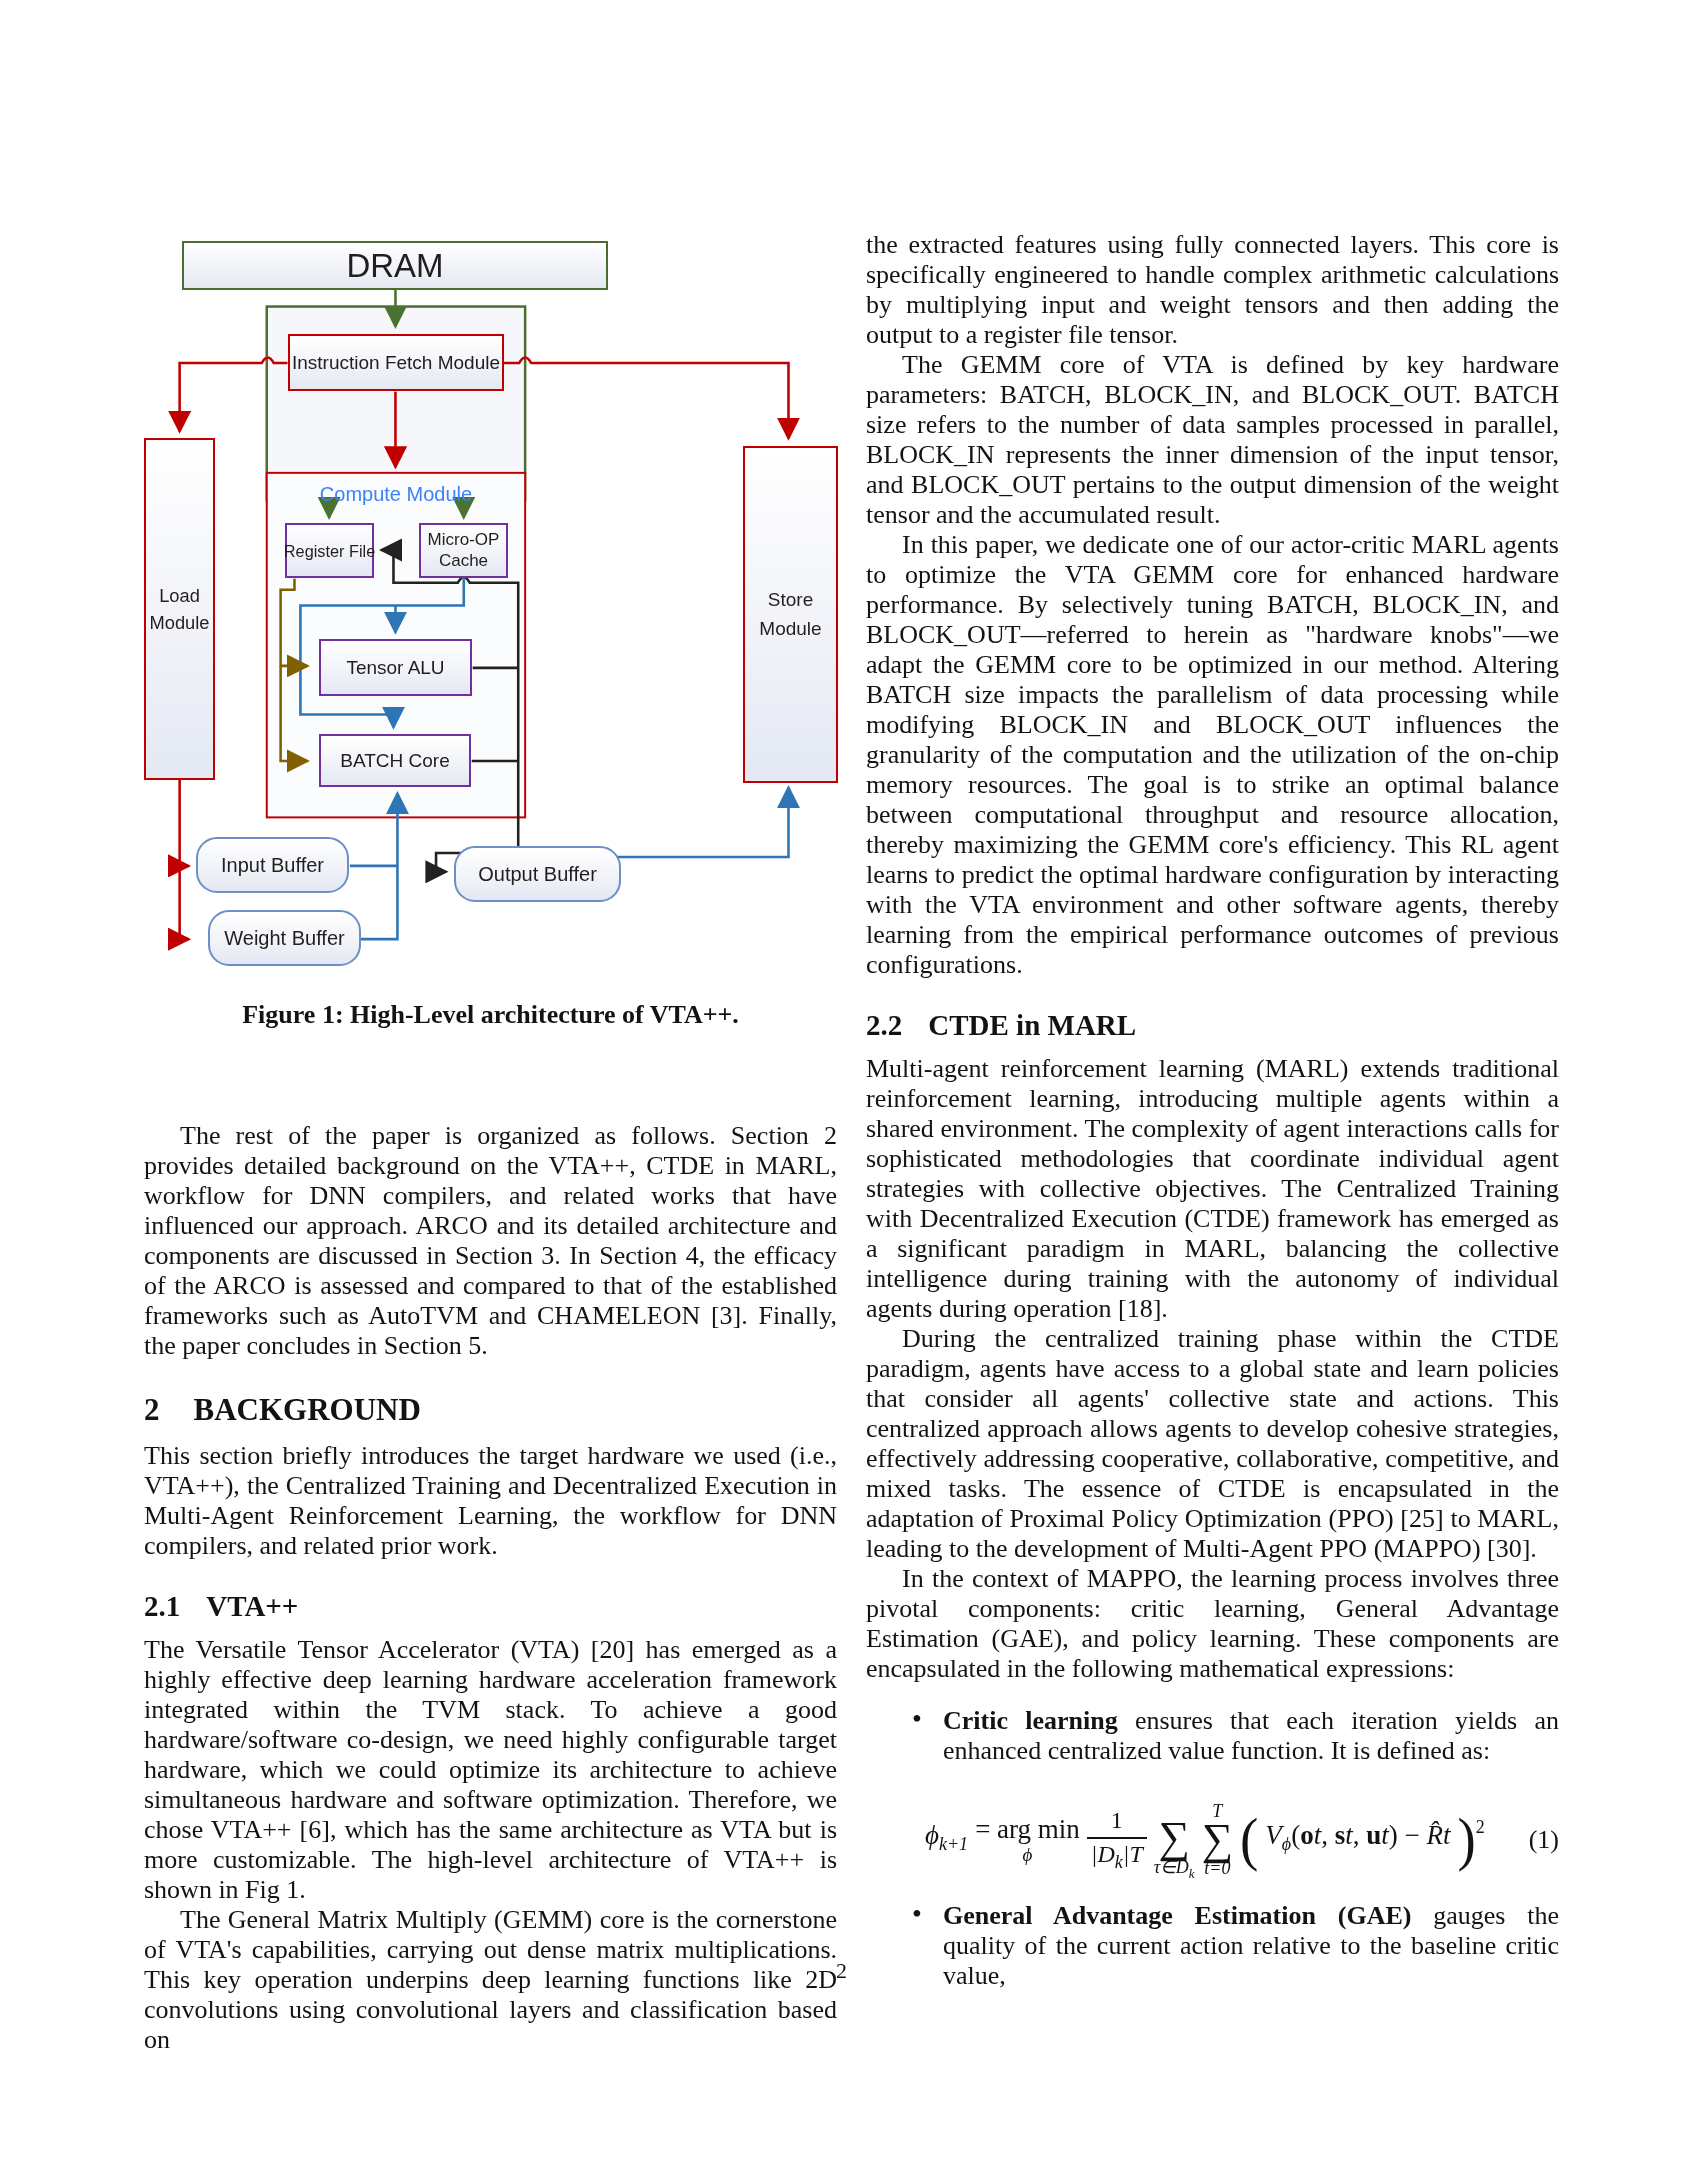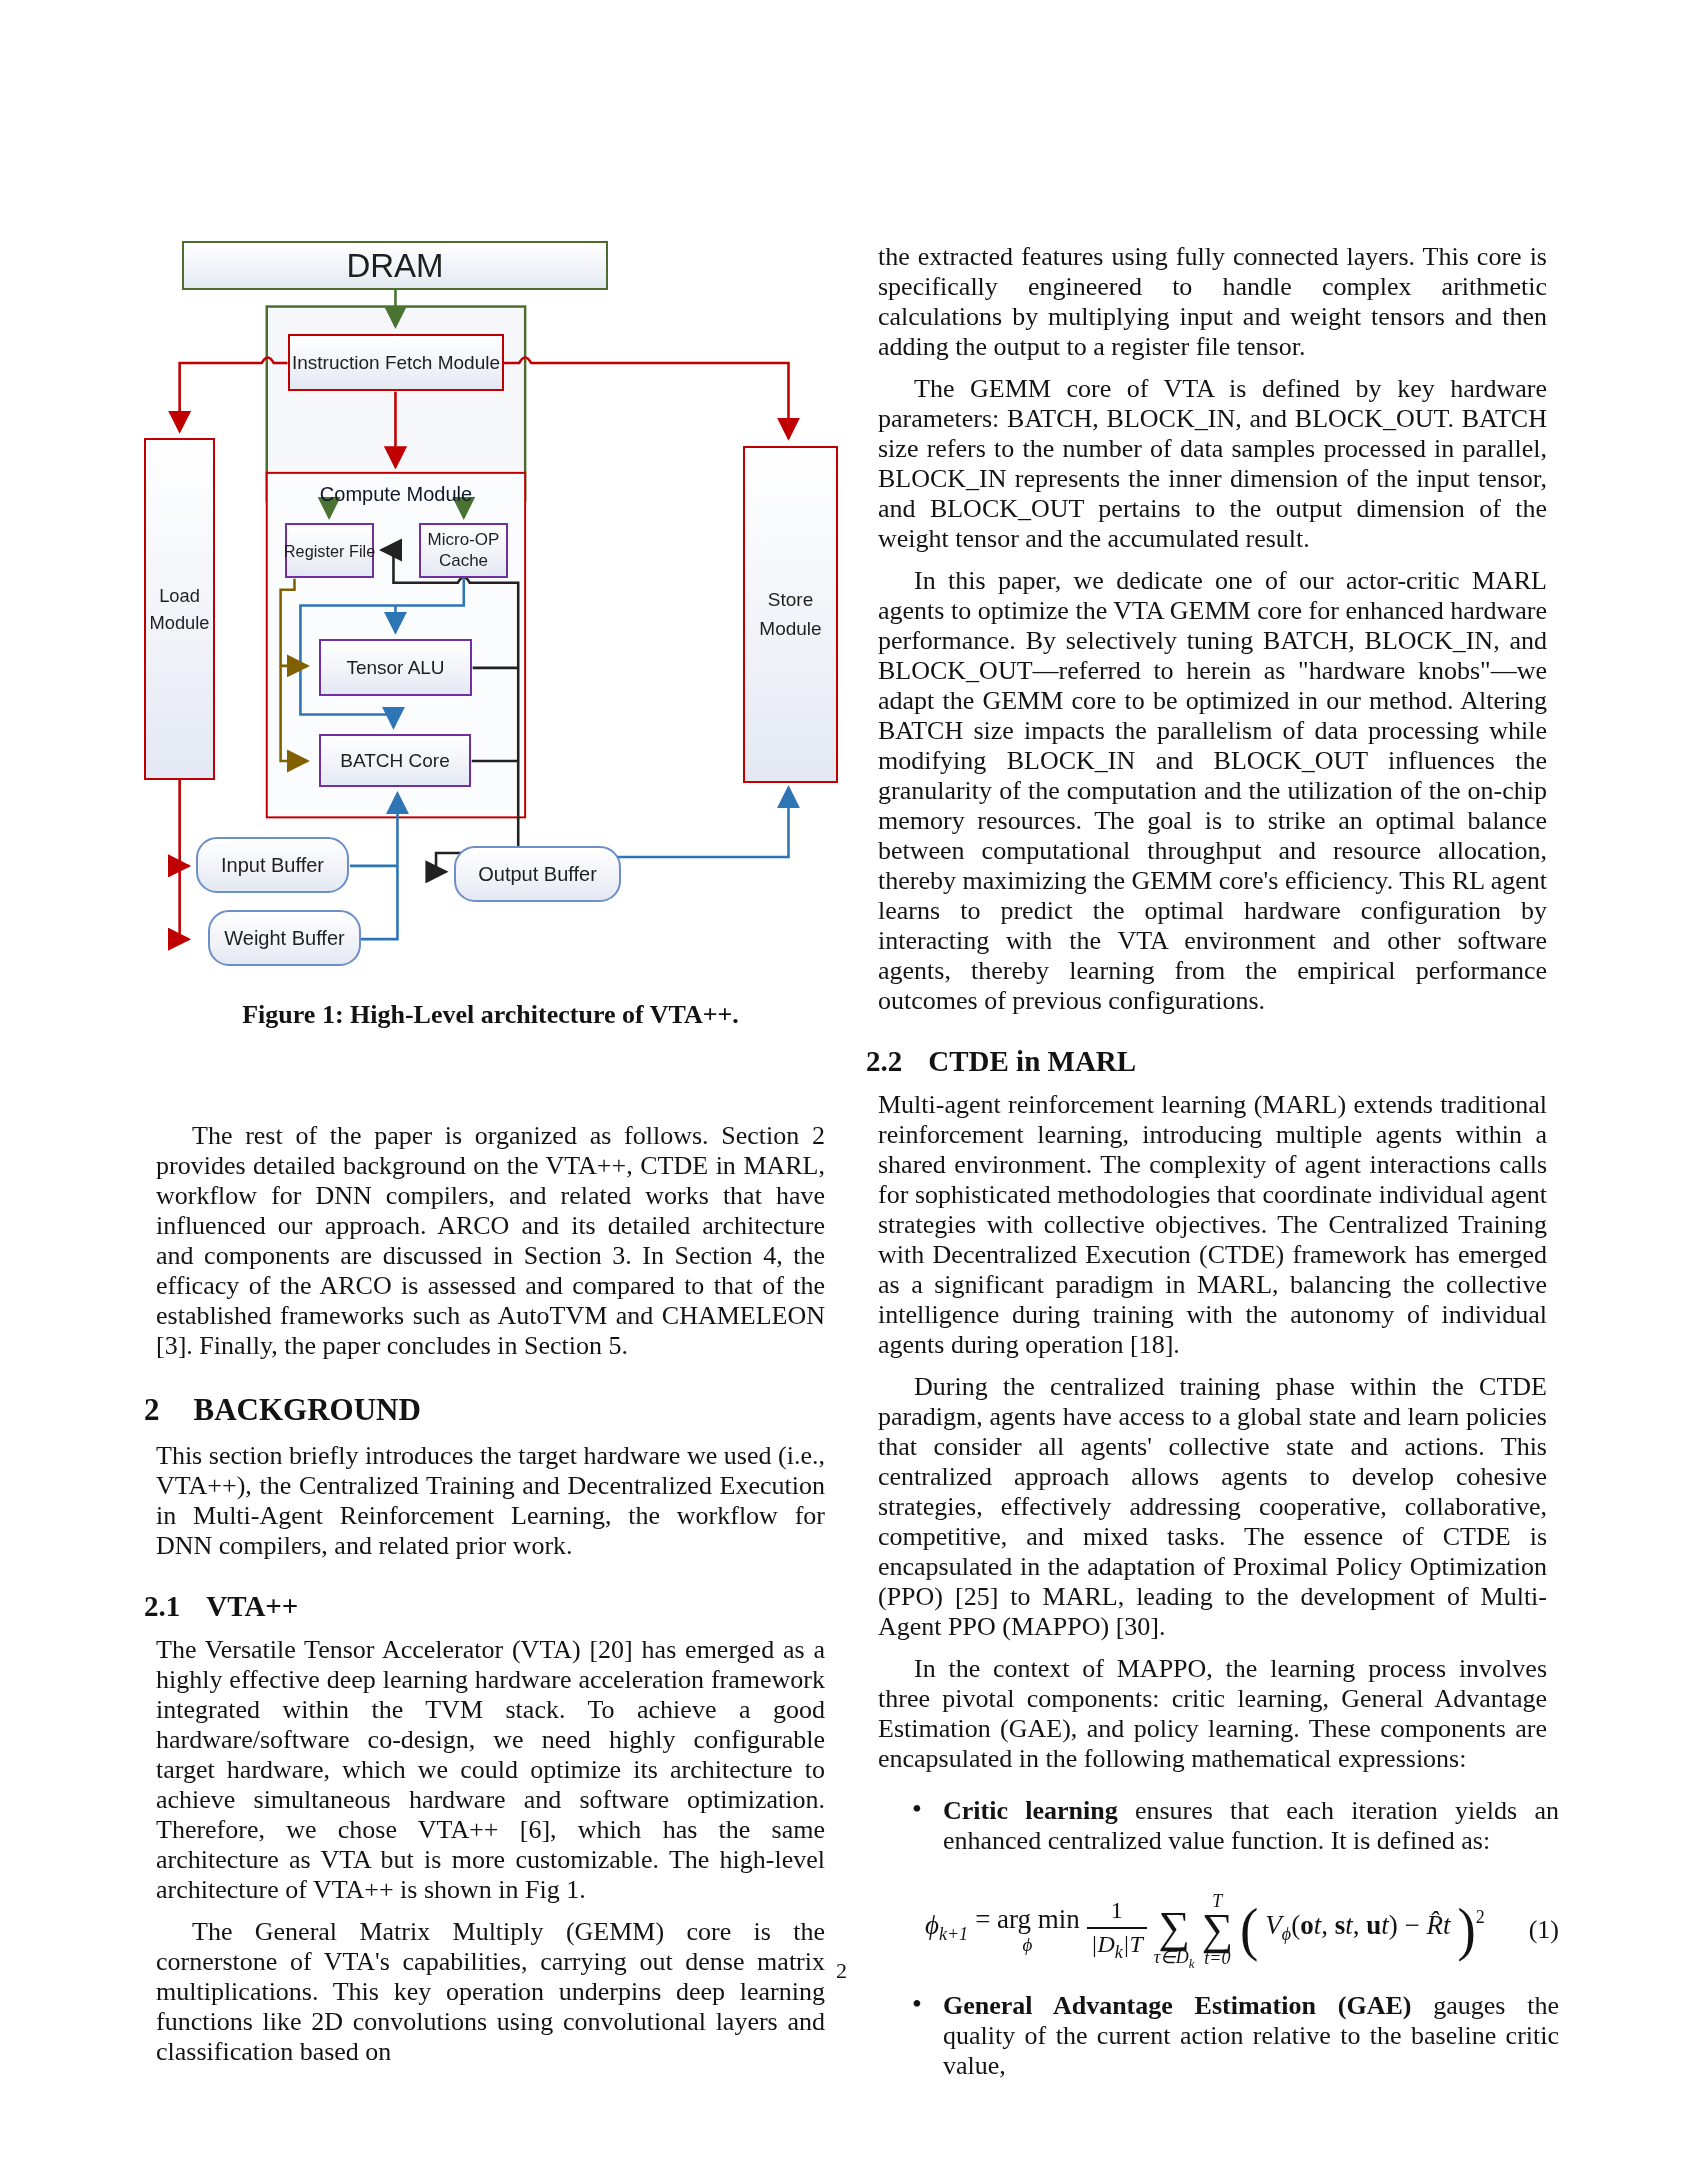--- a/index.html
+++ b/index.html
@@ -2,41 +2,41 @@
 <html><head>
 <meta charset="utf-8">
 <style>
   html,body{margin:0;padding:0;background:#ffffff;}
   .page{position:relative;width:1683px;height:2178px;background:#ffffff;overflow:hidden;
         font-family:"Liberation Serif",serif;color:#131313;}
   
   .col{position:absolute;width:693px;font-size:26px;line-height:30px;text-align:justify;}
   .col-left{left:144px;top:241px;}
   .col-right{left:866px;top:230px;}
-  .col p{margin:12px;}
+  .col p{margin:0;}
   p.indent{text-indent:36px;}
   .h-sec{display:flex;gap:34px;font-weight:bold;font-size:31px;margin:34px 0 16px 0;text-align:left;}
   .h-sub{display:flex;gap:26px;font-weight:bold;font-size:29px;margin:30px 0 14px 0;text-align:left;}
   .caption{font-weight:bold;text-align:center;margin-top:26px;font-size:26px;}
   .spacer-intro{margin-top:91px !important;}
   .bullet{position:relative;padding-left:77px;margin-top:22px;}
   .bullet .marker{position:absolute;left:46px;top:-2px;font-size:28px;}
   .pageno{position:absolute;left:0;right:0;top:1958px;text-align:center;font-size:22px;}
   
   .figure{position:relative;width:693px;height:733px;}
   .figure svg{position:absolute;left:0;top:0;}
   .fbox{position:absolute;border:2.5px solid #888;box-sizing:border-box;
         display:flex;align-items:center;justify-content:center;text-align:center;
         font-family:"Liberation Sans",sans-serif;color:#1f1f1f;
         background:linear-gradient(180deg,#ffffff 0%,#f0f2f8 60%,#e3e8f2 100%);}
   .b-green{border-color:#4e6b30;}
   .b-red{border-color:#c00000;border-width:2px;}
   .b-purple{border-color:#7030a0;border-width:2px;}
   .b-blue{border-color:#6d8ec9;border-width:2px;border-radius:21px;}
-  .flabel{position:absolute;font-family:"Liberation Sans",sans-serif;color:#0f172a;
+  .flabel{position:absolute;font-family:"Liberation Sans",sans-serif;color:#3b82f6;
           text-align:center;}
   
   .equation{display:flex;align-items:center;margin:34px 0 10px 0;text-align:left;}
   .eq-math{display:flex;align-items:center;gap:7px;font-size:27px;margin-left:59px;}
   .it{font-style:italic;}
   .eq-math sub{font-size:18px;font-style:italic;}
   .eq-math sup{font-size:18px;}
   .stack{display:inline-flex;flex-direction:column;align-items:center;line-height:1;}
   .stack .under{font-size:19px;margin-top:2px;}
   .frac{display:inline-flex;flex-direction:column;align-items:center;line-height:1.15;}

